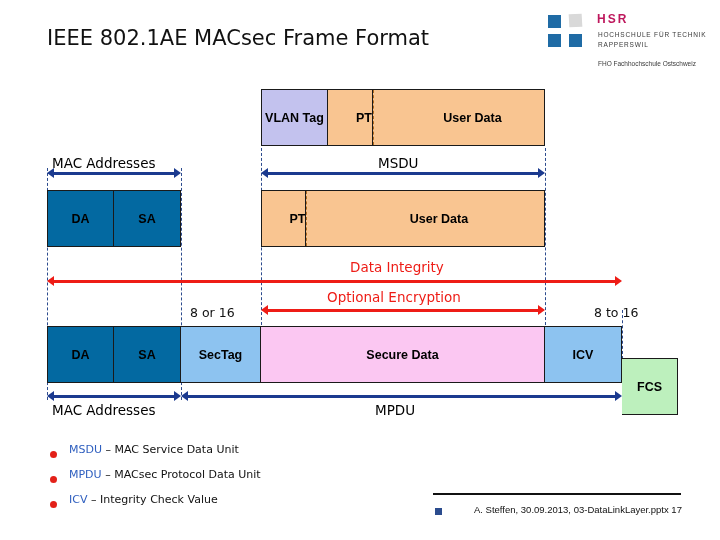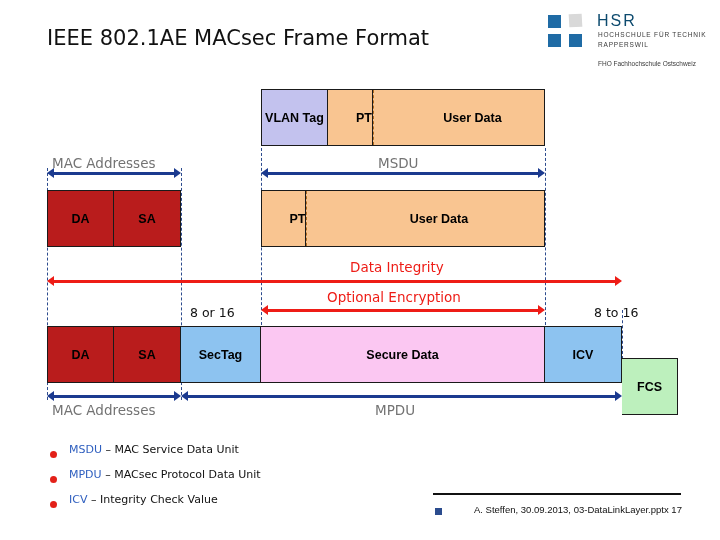--- a/index.html
+++ b/index.html
@@ -21,21 +21,21 @@
     font-family:"DejaVu Sans", sans-serif;
   }
   .logo { position:absolute; left:548px; top:12px; width:165px; height:62px; }
   .logo .sq { position:absolute; width:13px; height:13px; }
   .logo .sq1 { left:0px;  top:3px;  background:#1f6ba5; }
   .logo .sq2 { left:21px; top:2px;  background:#d9d9d9; transform:rotate(-3deg); }
   .logo .sq3 { left:0px;  top:22px; background:#1f6ba5; }
   .logo .sq4 { left:21px; top:22px; background:#1f6ba5; }
   .logo .hsr {
     position:absolute; left:49px; top:0px;
-    font-size:16px; font-weight:normal; color:#0c4a6e;
+    font-size:12px; font-weight:bold; color:#be185d;
     letter-spacing:2px; font-family:"Liberation Sans", sans-serif;
   }
   .logo .l2 {
     position:absolute; left:50px; top:19px;
     font-size:6.5px; color:#3a3a3a; letter-spacing:0.8px;
     font-family:"Liberation Sans", sans-serif; white-space:nowrap;
   }
   .logo .l3 {
     position:absolute; left:50px; top:29px;
     font-size:6.5px; color:#3a3a3a; letter-spacing:0.8px;
@@ -51,21 +51,21 @@
   .box {
     position:absolute;
     border:1px solid #1a1a1a;
     display:flex; align-items:center; justify-content:center;
     font-size:12.5px; font-weight:bold; color:#000000;
     font-family:"Liberation Sans", sans-serif;
     text-align:center; line-height:1.12;
   }
   .box.nb-l { border-left:none; }
 
-  .c-yellow  { background:#b91c1c; }
+  .c-yellow  { background:#0369a1; }
   .c-orange  { background:#f9c591;padding-left:28px; }
   .c-violet  { background:#c3c2ee; }
   .c-blue    { background:#8dc3f0; }
   .c-pink    { background:#fbc7f2; }
   .c-green   { background:#bdf0bd;margin-top:32px; }
 
   
   .inner-dash {
     position:absolute; top:0; bottom:0; width:0;
     border-left:1.4px dashed #b06a1d;
@@ -93,21 +93,21 @@
   .arrow.red .shaft { background:#ee1c16; }
   .arrow.red .head.l { border-right-color:#ee1c16; }
   .arrow.red .head.r { border-left-color:#ee1c16; }
 
   
   .lbl {
     position:absolute; font-size:13.5px;
     font-family:"DejaVu Sans", sans-serif;
     white-space:nowrap;
   }
-  .lbl.blue { color:#737373; }
+  .lbl.blue { color:#000000; }
   .lbl.red  { color:#ee1c16; }
   .lbl.black{ color:#111111; font-size:12.5px; }
 
   
   .bullets { position:absolute; left:47px; top:443px; }
   .bitem {
     position:relative; height:25px;
     font-size:11px; color:#111111;
     font-family:"DejaVu Sans", sans-serif;
     white-space:nowrap; padding-left:22px;

